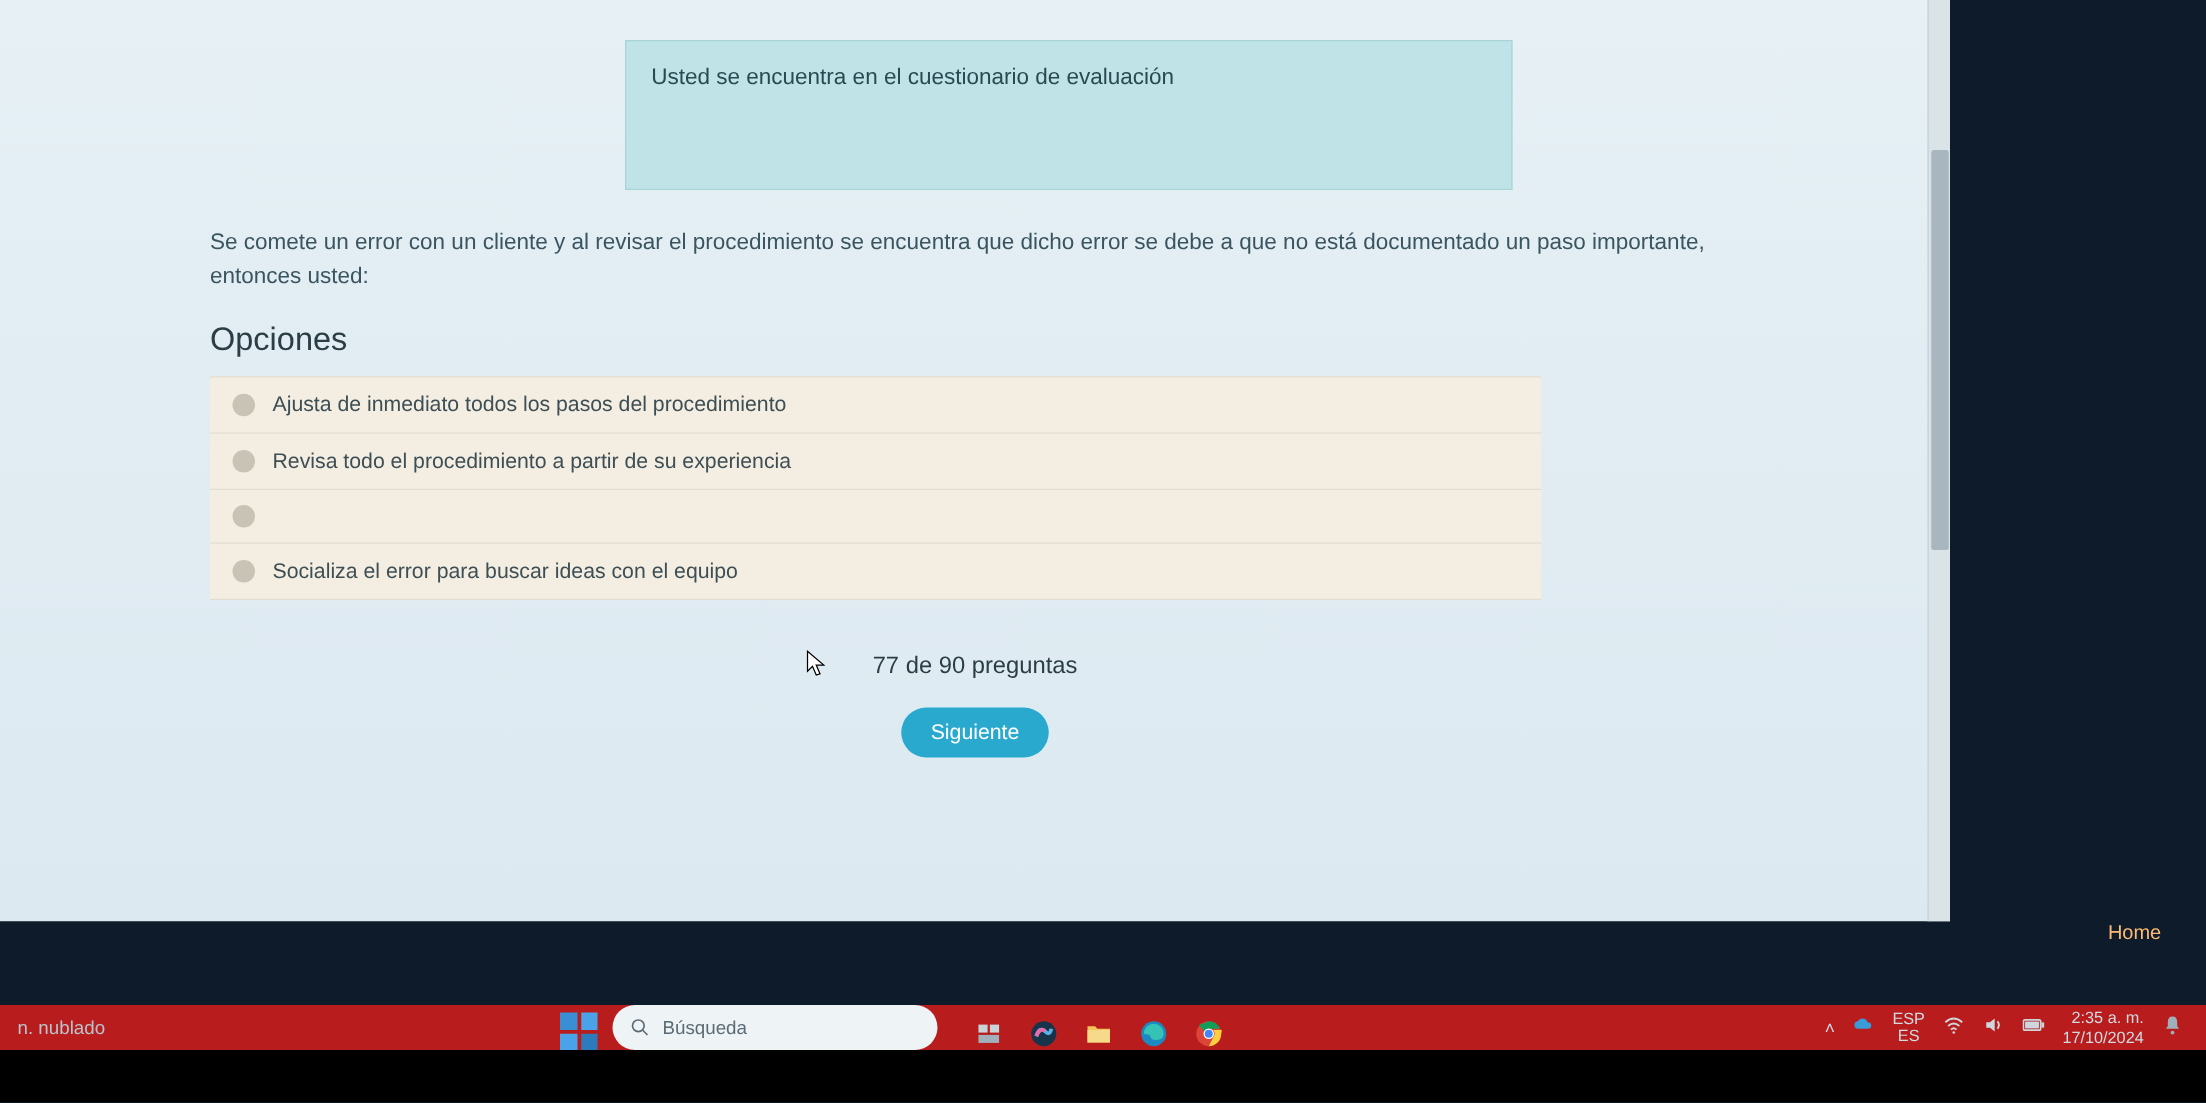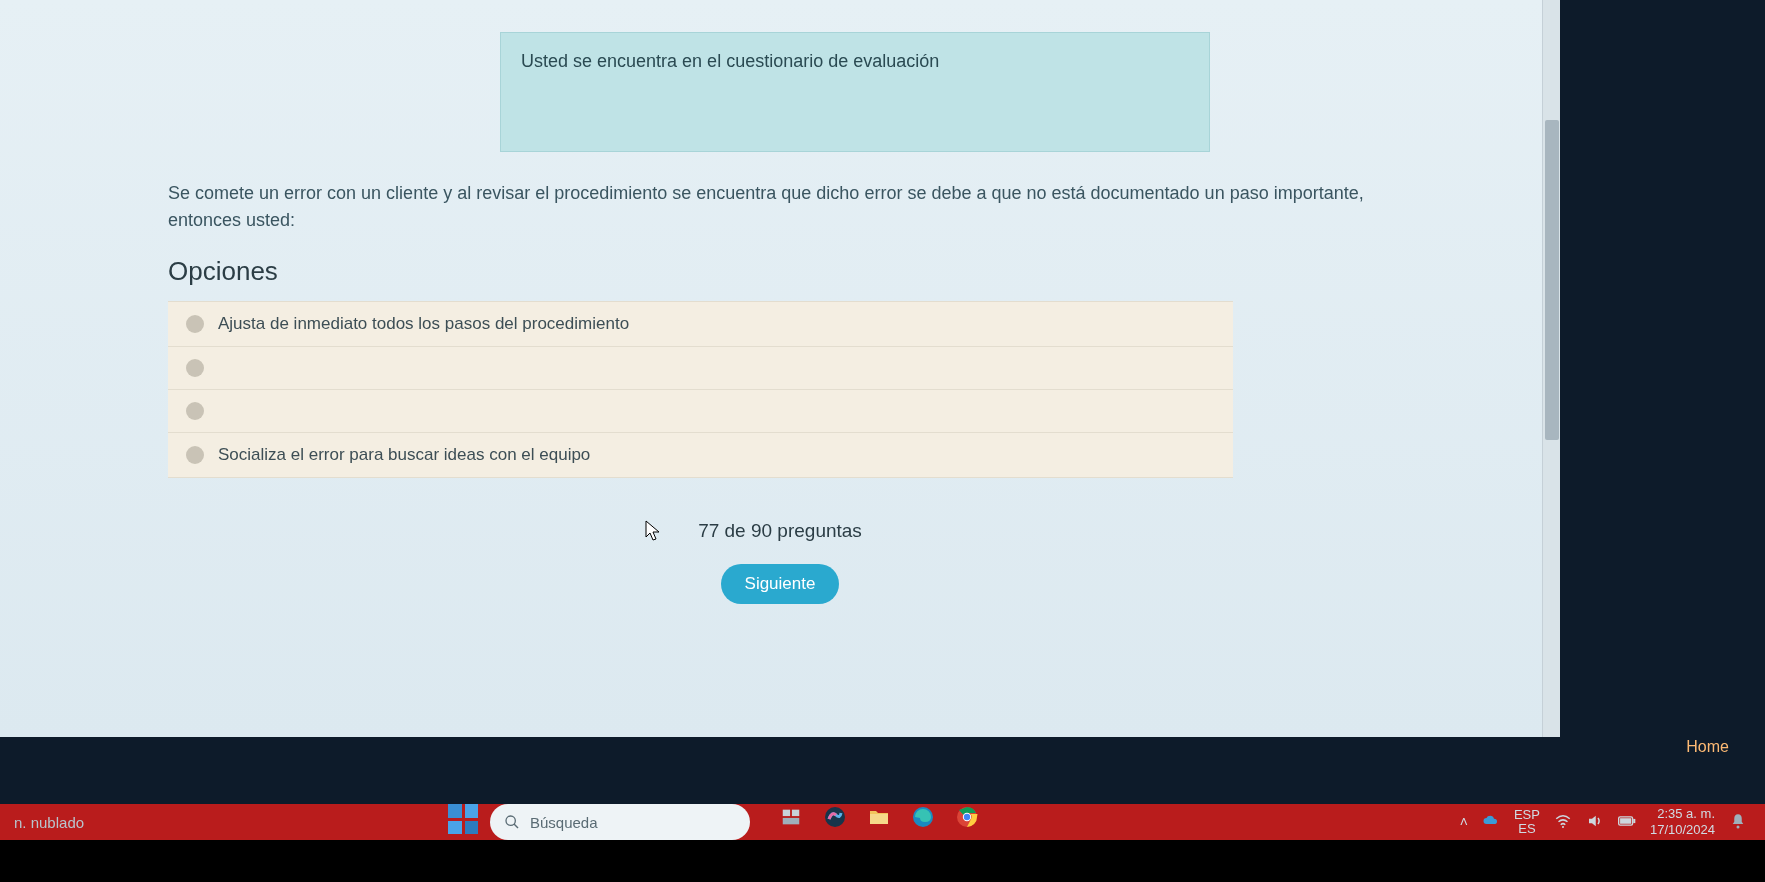--- a/index.html
+++ b/index.html
@@ -135,21 +135,21 @@
     color: #d0dbe3;
     font-size: 15px;
   }
   .weather {
     padding-left: 14px;
     display: flex; align-items: center; gap: 8px;
     color: #b8c4cd;
     width: 420px;
   }
   .tb-center {
-    display: flex; align-items: flex-start; gap: 12px;
+    display: flex; align-items: flex-end; gap: 12px;
     margin-left: 28px;
   }
   .start {
     width: 30px; height: 30px;
     display: grid;
     grid-template-columns: 1fr 1fr;
     grid-template-rows: 1fr 1fr;
     gap: 3px;
   }
   .start > div { background: #4aa3e8; }
@@ -209,20 +209,21 @@
 
     <div class="options-title">Opciones</div>
 
     <div class="options">
       <div class="option-row">
         <span class="radio"></span>
         <span>Ajusta de inmediato todos los pasos del procedimiento</span>
       </div>
       <div class="option-row">
         <span class="radio"></span>
+        <span>Revisa todo el procedimiento a partir de su experiencia</span>
       </div>
       <div class="option-row">
         <span class="radio"></span>
       </div>
       <div class="option-row">
         <span class="radio"></span>
         <span>Socializa el error para buscar ideas con el equipo</span>
       </div>
     </div>
 

